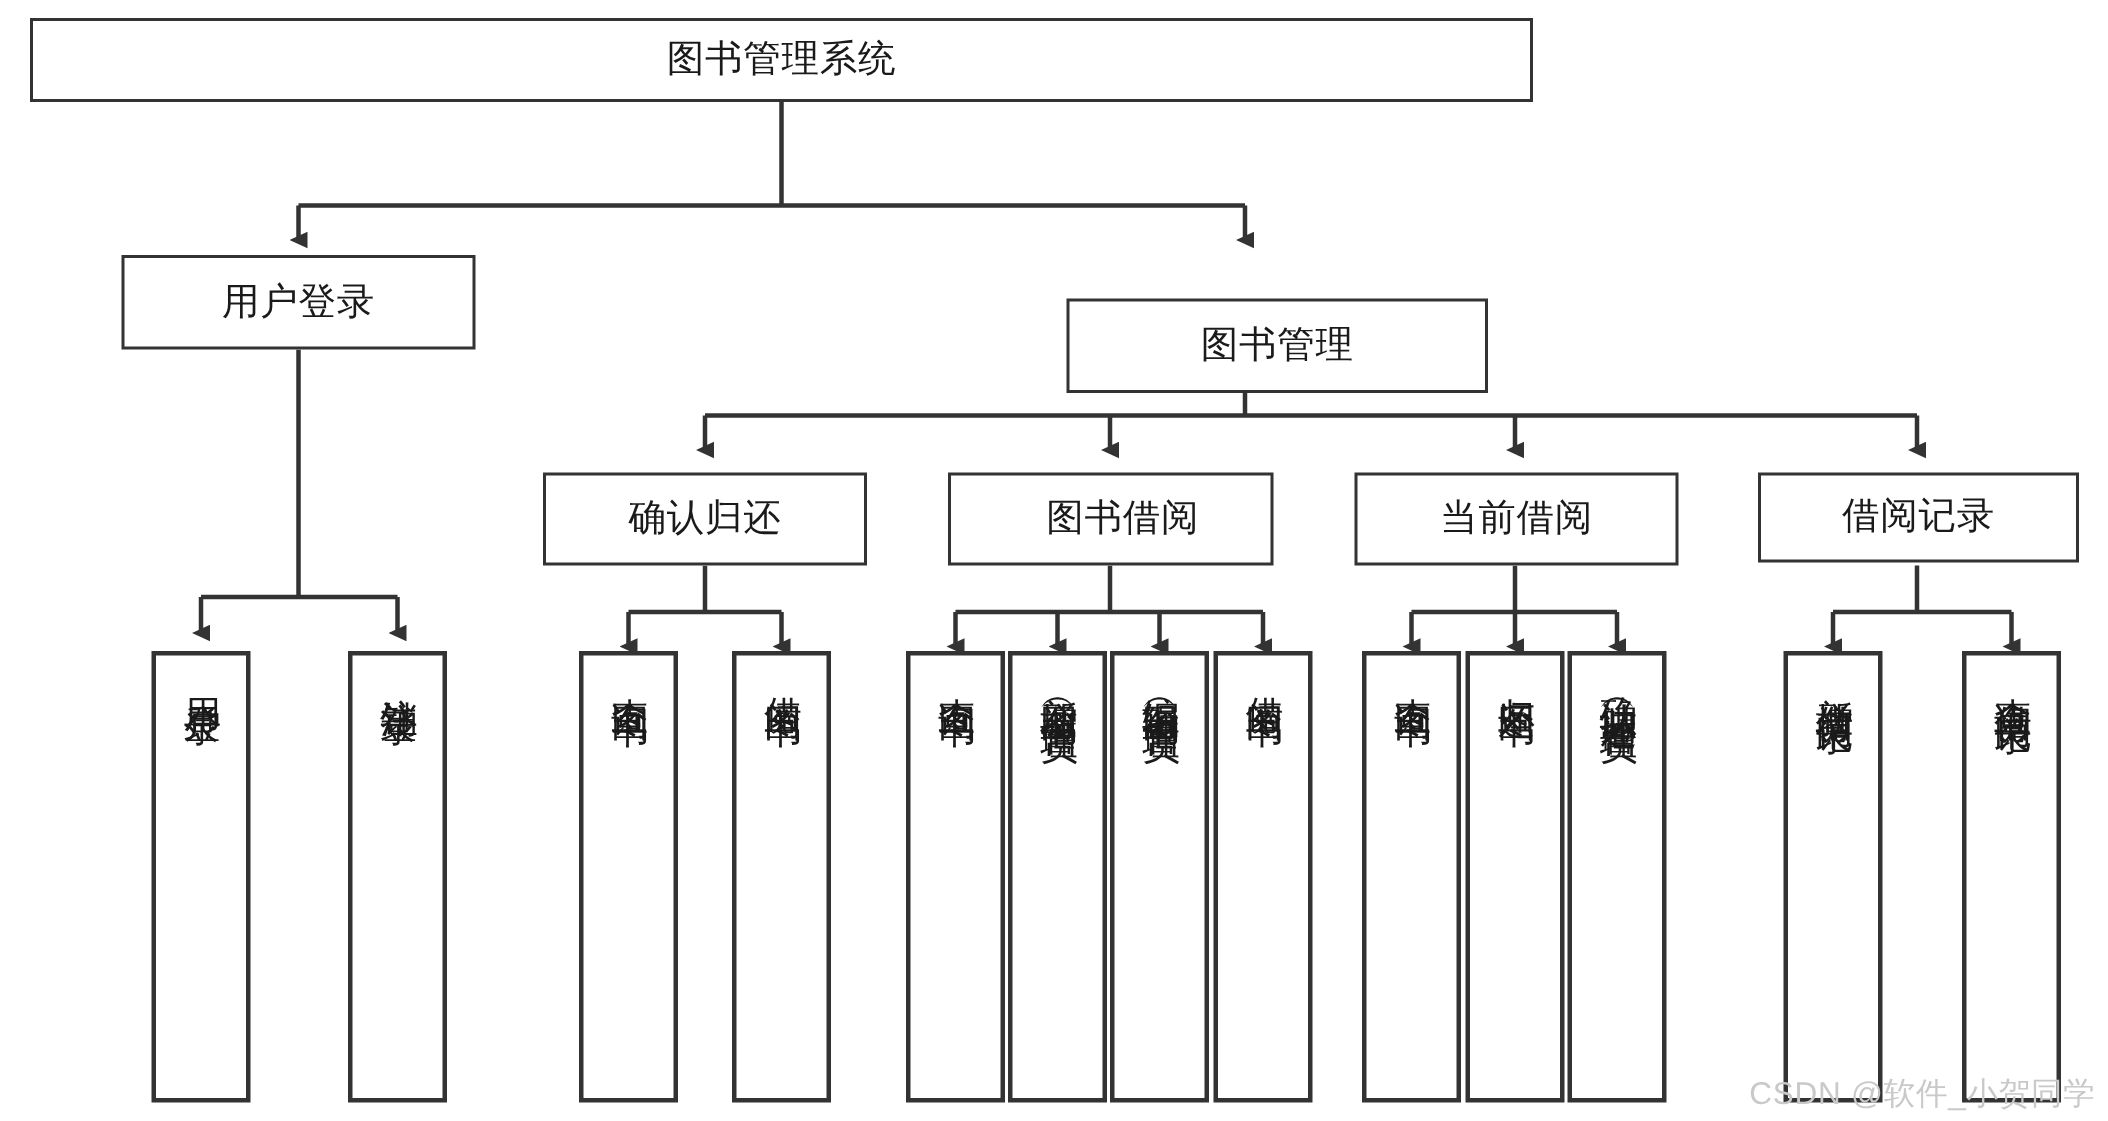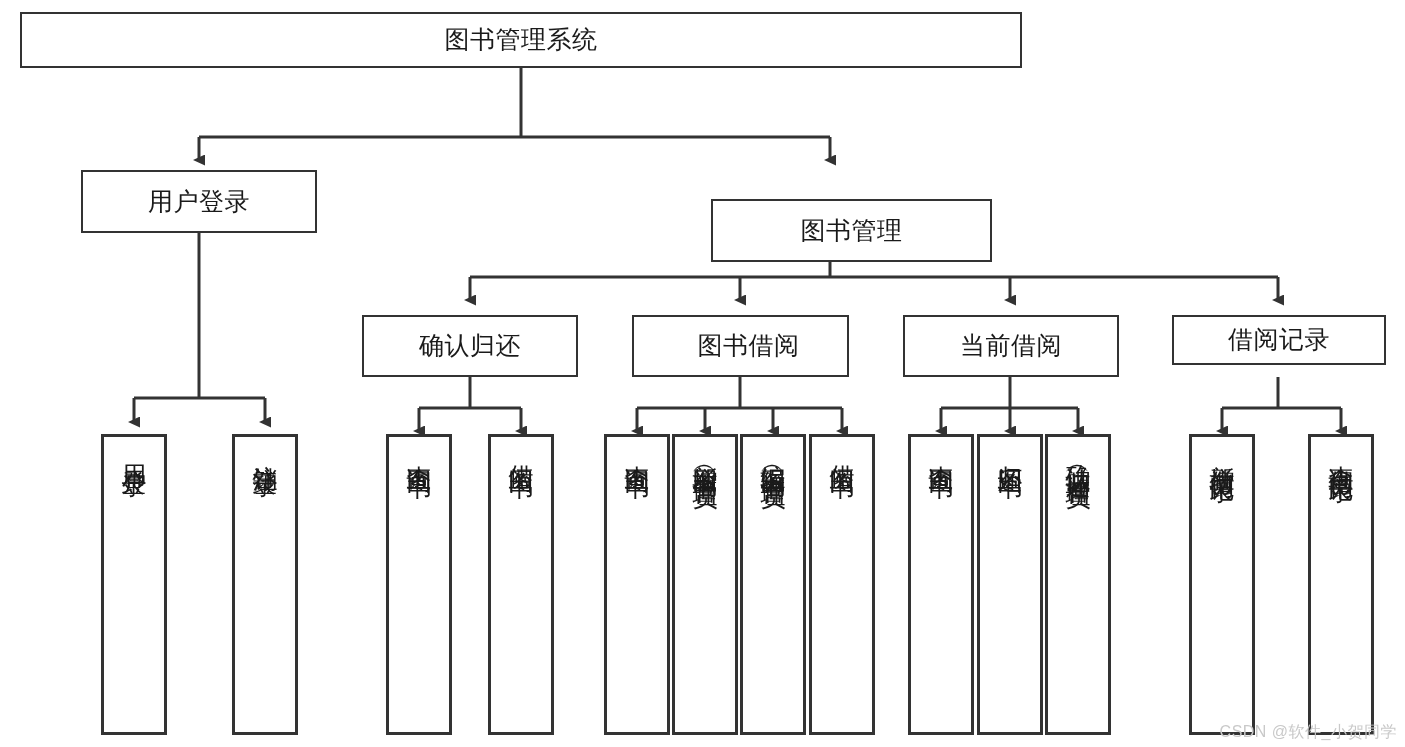--- a/index.html
+++ b/index.html
@@ -65,21 +65,21 @@
     font-size: 25px;
     letter-spacing: 3px;
     line-height: 1;
     white-space: nowrap;
     transform: rotate(0deg);
   }
   .watermark {
     position: absolute;
     right: 8px;
     bottom: 4px;
-    font-size: 16px;
+    font-size: 21px;
     color: #c9c9c9;
     letter-spacing: 0.5px;
     z-index: 3;
     white-space: nowrap;
     user-select: none;
   }
 </style>
 </head>
 <body>
 
@@ -150,21 +150,21 @@
 
   <div class="node node-l3" style="left:362px; top:315px; width:216px; height:62px;">
     <span class="label">确认归还</span>
   </div>
   <div class="node node-l3" style="left:632px; top:315px; width:217px; height:62px;padding-left:16px;">
     <span class="label">图书借阅</span>
   </div>
   <div class="node node-l3" style="left:903px; top:315px; width:216px; height:62px;">
     <span class="label">当前借阅</span>
   </div>
-  <div class="node node-l3" style="left:1172px; top:315px; width:214px; height:50px;">
+  <div class="node node-l3" style="left:1172px; top:315px; width:214px; height:60px;">
     <span class="label">借阅记录</span>
   </div>
 
   <div class="node node-leaf" style="left:101px; top:434px; width:66px; height:301px;">
     <span class="label">用户登录</span>
   </div>
   <div class="node node-leaf" style="left:232px; top:434px; width:66px; height:301px;">
     <span class="label">注销登录</span>
   </div>
 

